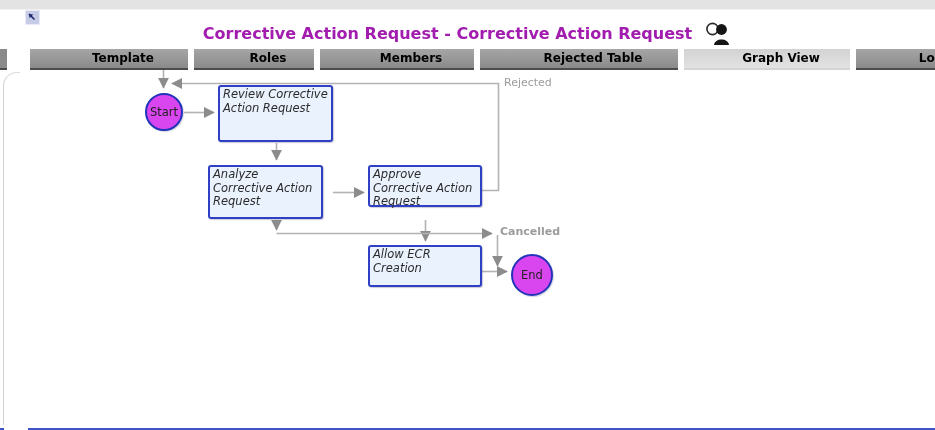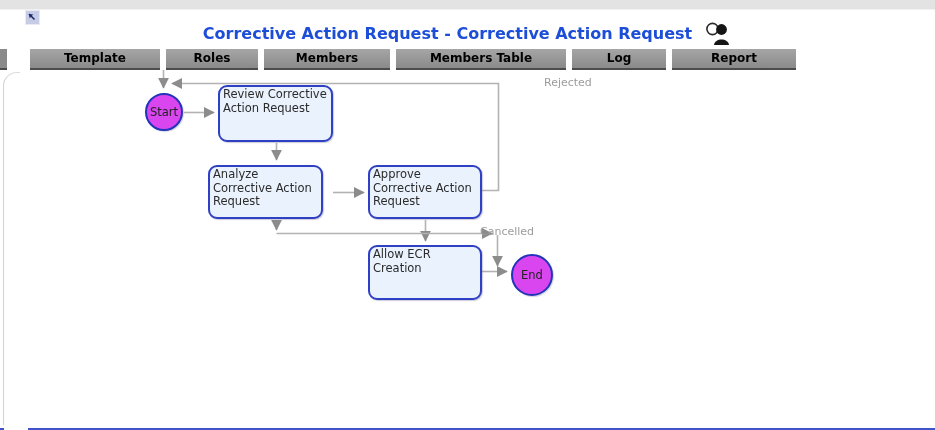--- a/index.html
+++ b/index.html
@@ -15,31 +15,31 @@
   .header {
     position:absolute; top:17px; left:0; right:0; height:32px;
     display:flex; align-items:center; justify-content:center;
   }
   .collapse-btn {
     position:absolute; left:25px; top:10px; width:13px; height:13px;
     background:#c6cbe6; border:1px solid #e8eaf6; display:flex;
     align-items:center; justify-content:center; cursor:pointer;
   }
   .page-title {
-    font-size:16px; font-weight:bold; color:#1d4ed8; letter-spacing:0px;
+    font-size:16px; font-weight:bold; color:#a21caf; letter-spacing:0px;
     white-space:nowrap;
   }
   .user-icon { margin-left:12px; margin-top:4px; }
   .tabs-row { position:absolute; top:49px; left:30px; display:flex; gap:6px; }
   .tab {
     height:19px; line-height:19px; text-align:center;
     font-size:12px; font-weight:bold; color:#000;
     background:linear-gradient(#a6a6a6,#8a8a8a);
     border-bottom:2px solid #4c4c4c;
-    cursor:pointer; white-space:nowrap; overflow:hidden;
+    cursor:pointer; white-space:nowrap; overflow:hidden;padding-left:28px;
   }
   .tab.active {
     background:linear-gradient(#d3d3d3,#e2e2e2);
     border-bottom:2px solid rgba(0,0,0,0);
   }
   .tab-fragment {
     position:absolute; top:49px; left:0; width:7px; height:19px;
     background:#8a8a8a; border-bottom:2px solid #4c4c4c;
   }
   .panel-corner {
@@ -51,44 +51,45 @@
     position:absolute; bottom:0; left:28px; right:0; height:2px;
     background:#4153c8;
   }
   .bottom-rule-stub {
     position:absolute; bottom:0; left:0; width:4px; height:2px;
     background:#4153c8;
   }
   .diagram-svg { position:absolute; left:0; top:0; pointer-events:none; }
   .node-box {
     position:absolute; box-sizing:border-box;
-    background:#eaf2fe; border:2px solid #3040c4; border-radius:9px;
+    background:#eaf2fe; border:2px solid #3040c4; border-radius:3px;
     font-size:11.5px; color:#2b2b2b; line-height:1.18;
     padding:1px 2px 0 3px;
     box-shadow:1px 1px 1px rgba(110,110,150,0.35);
+    font-style:italic;
   }
   .node-circle {
     position:absolute; box-sizing:border-box;
     background:#d946ef; border:2px solid #2334bb; border-radius:50%;
     display:flex; align-items:center; justify-content:center;
     font-size:11.5px; color:#222222;
     box-shadow:1px 1px 1px rgba(110,110,150,0.3);
   }
   .edge-label {
     position:absolute; font-size:11px; color:#9c9c9c; white-space:nowrap;
   }
   
   .n-start   { left:145px; top:93px;  width:38px;  height:38px; }
   .n-review  { left:218px; top:85px;  width:115px; height:57px; }
   .n-analyze { left:208px; top:165px; width:115px; height:54px; }
-  .n-approve { left:368px; top:165px; width:114px; height:54px; }
-  .n-allow   { left:368px; top:245px; width:114px; height:55px; }
+  .n-approve { left:368px; top:165px; width:114px; height:42px; }
+  .n-allow   { left:368px; top:245px; width:114px; height:42px; }
   .n-end     { left:511px; top:254px; width:42px;  height:42px; }
-  .l-rejected  { left:504px; top:76px;margin-left:40px;  }
-  .l-cancelled { left:480px; top:225px; }
+  .l-rejected  { left:504px; top:76px;  }
+  .l-cancelled { left:500px; top:225px;font-weight:bold; }
   
   .w-template { width:130px; } .w-roles { width:92px; } .w-members { width:126px; }
   .w-routing { width:170px; } .w-graph { width:138px; } .w-log { width:94px; }
   .w-report { width:124px; }
 </style>
 </head>
 <body>
 
 <div class="page">
 
@@ -111,21 +112,22 @@
       </svg>
     </div>
   </div>
 
   <div class="tab-fragment"></div>
 
   <div class="tabs-row">
     <div class="tab w-template">Template</div>
     <div class="tab w-roles">Roles</div>
     <div class="tab w-members">Members</div>
-    <div class="tab w-routing">Members Table</div>
+    <div class="tab w-routing">Rejected Table</div>
+    <div class="tab active w-graph">Graph View</div>
     <div class="tab w-log">Log</div>
     <div class="tab w-report">Report</div>
   </div>
 
   <div class="panel-corner"></div>
 
   <svg class="diagram-svg" width="935" height="430" viewBox="0 0 935 430">
     <defs>
       <marker id="arr" markerWidth="8" markerHeight="7" refX="6.5" refY="3.5" orient="auto">
         <path d="M0,0 L7,3.5 L0,7 Z" fill="#8c8c8c"></path>

